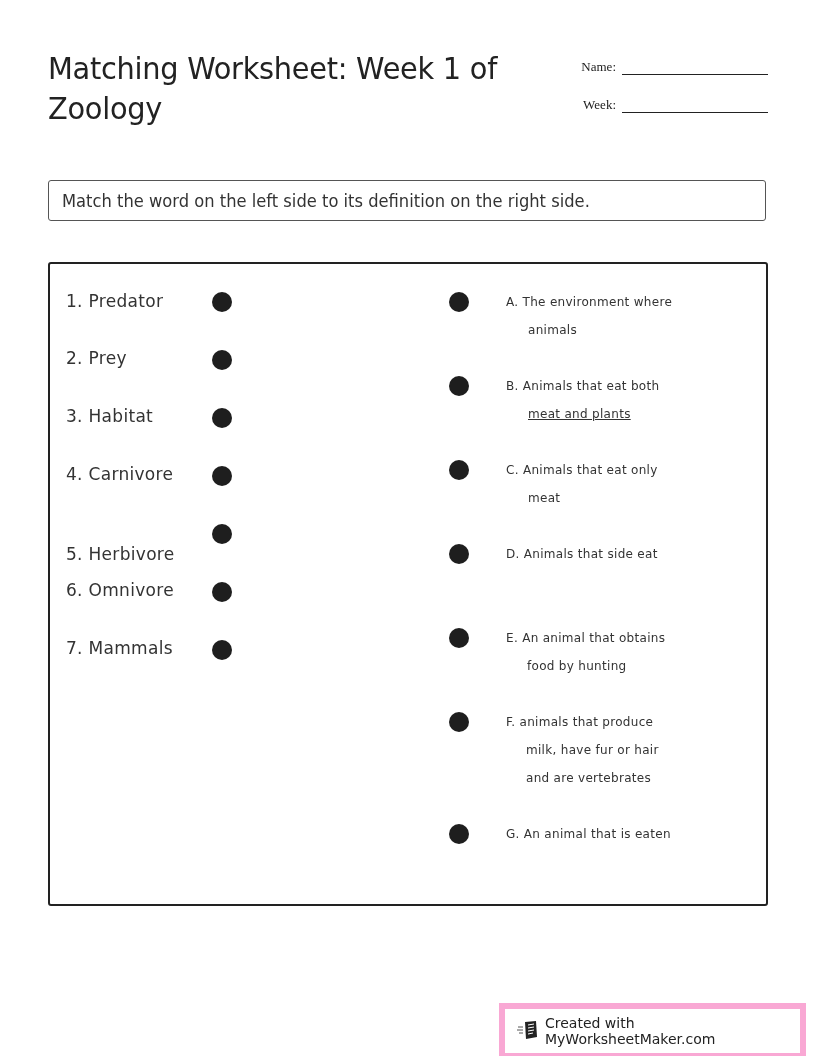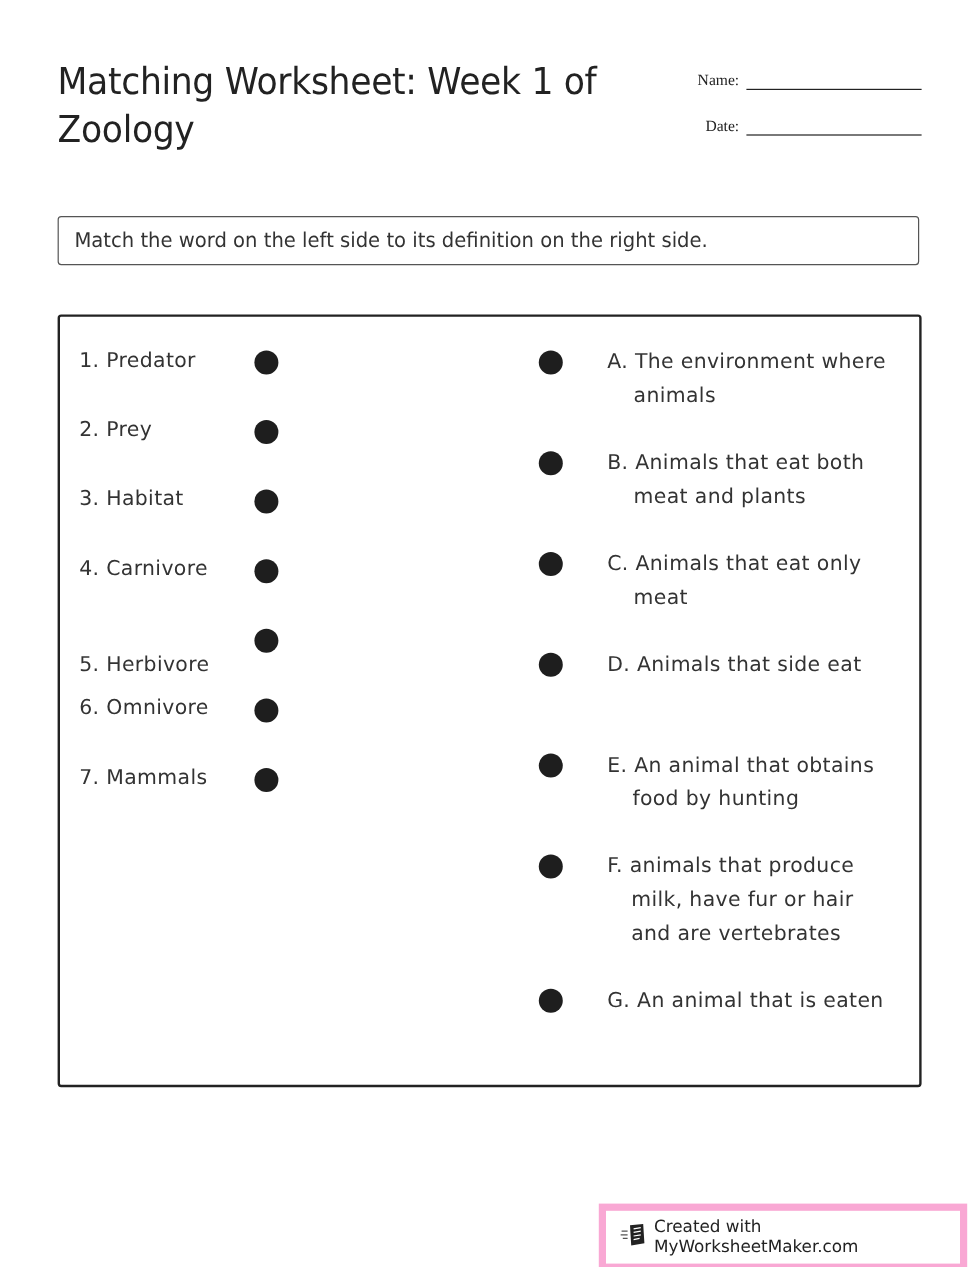--- a/index.html
+++ b/index.html
@@ -6,37 +6,37 @@
     body { width: 816px; height: 1056px; position: relative; overflow: hidden; color: #222; font-family: "DejaVu Sans", sans-serif; }
     .title { position: absolute; left: 48px; top: 48px; width: 500px; font-size: 31px; line-height: 40px; font-weight: normal; color: #222; letter-spacing: -0.3px; margin: 0; font-family: "DejaVu Sans", sans-serif; transform: scaleX(0.93); transform-origin: left top; }
     .field-row { position: absolute; display: flex; align-items: flex-end; font-family: "Liberation Serif", serif; font-size: 13px; color: #222; }
     .field-row .lbl { text-align: right; width: 50px; }
     .field-row .line { width: 146px; border-bottom: 1px solid #222; height: 20px; margin-left: 6px; }
     .instructions { position: absolute; left: 48px; top: 180px; width: 718px; height: 41px; border: 1px solid #555; border-radius: 3px; box-sizing: border-box; padding: 0 13px; display: flex; align-items: center; font-size: 17px; color: #333; }
     .instructions span { display: inline-block; transform: scaleX(0.96); transform-origin: left center; white-space: nowrap; }
     .match-box { position: absolute; left: 48px; top: 262px; width: 720px; height: 644px; border: 2px solid #222; border-radius: 3px; box-sizing: border-box; }
     .term { position: absolute; left: 66px; font-size: 17px; color: #333; letter-spacing: 0.3px; }
     .dot { position: absolute; width: 20px; height: 20px; border-radius: 50%; background: #1e1e1e; }
-    .def { position: absolute; left: 506px; width: 250px; font-size: 17px; line-height: 28px; color: #333; letter-spacing: 0.3px; }
+    .def { position: absolute; left: 506px; width: 250px; font-size: 12px; line-height: 28px; color: #333; letter-spacing: 0.3px; }
     .def .letter { display: inline; }
     .def .hang { display: block; }
     .footer { position: absolute; left: 499px; top: 1003px; width: 307px; height: 56px; border: 6px solid #f9a8d4; box-sizing: border-box; display: flex; align-items: center; padding-left: 12px; font-size: 14px; color: #222; }
     .footer svg { margin-right: 6px; }
   </style>
 </head>
 <body>
 
 <h1 class="title">Matching Worksheet: Week 1 of Zoology</h1>
 
 <div class="field-row" style="left:566px; top:54px;">
   <span class="lbl">Name:</span>
   <span class="line"></span>
 </div>
 <div class="field-row" style="left:566px; top:92px;">
-  <span class="lbl">Date:</span>
+  <span class="lbl">Week:</span>
   <span class="line"></span>
 </div>
 
 <div class="instructions">
   <span>Match the word on the left side to its definition on the right side.</span>
 </div>
 
 <div class="match-box"></div>
 
 <div class="term" style="top:291px;">1. Predator</div>
@@ -58,21 +58,21 @@
 <div class="def" style="top:288px;">
   <span class="letter">A.</span>
   <span>The environment where</span>
   <span class="hang" style="padding-left:22px;">animals</span>
 </div>
 
 <div class="dot" style="left:449px; top:376px;"></div>
 <div class="def" style="top:372px;">
   <span class="letter">B.</span>
   <span>Animals that eat both</span>
-  <span class="hang" style="padding-left:22px;">meat and plants</span>
+  <span class="hang" style="padding-left:22px;text-decoration:underline;">meat and plants</span>
 </div>
 
 <div class="dot" style="left:449px; top:460px;"></div>
 <div class="def" style="top:456px;">
   <span class="letter">C.</span>
   <span>Animals that eat only</span>
   <span class="hang" style="padding-left:22px;">meat</span>
 </div>
 
 <div class="dot" style="left:449px; top:544px;"></div>

